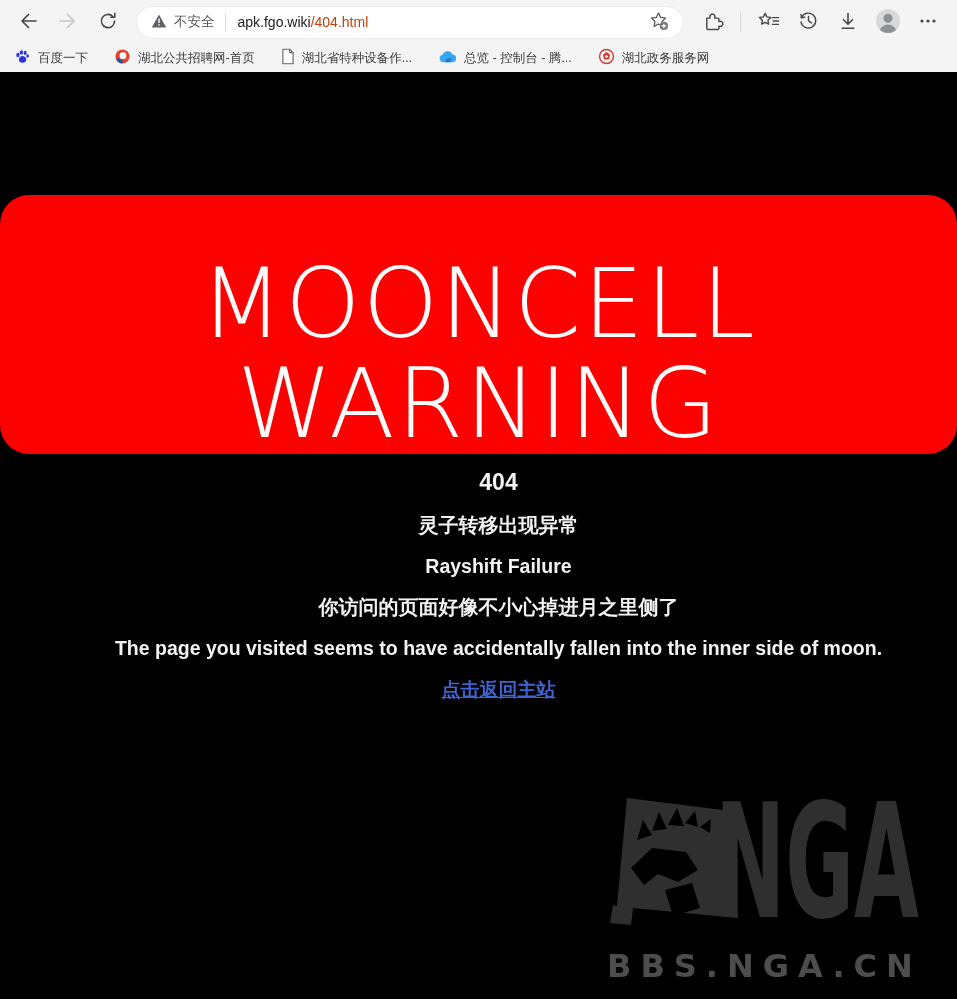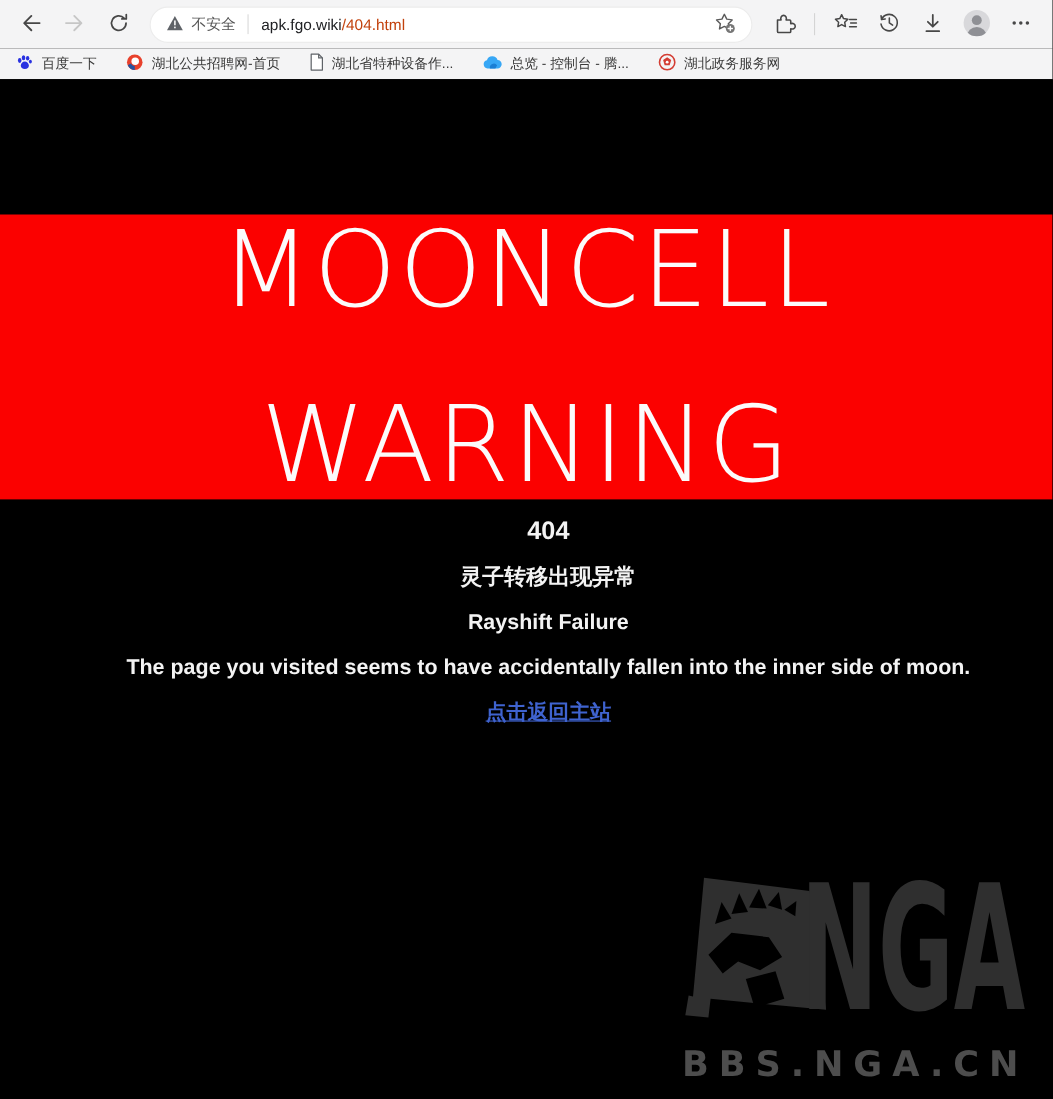--- a/index.html
+++ b/index.html
@@ -50,37 +50,38 @@
     display: flex; align-items: center; gap: 7px;
     font-size: 12.5px; color: #3a3a3a; cursor: pointer; white-space: nowrap;
   }
   .bookmark svg { flex-shrink: 0; }
 
   
   .content { flex: 1; background: #000; position: relative; overflow: hidden; }
 
   .banner {
     margin-top: 123px; height: 259px; background: #fb0100;
-    display: flex; flex-direction: column; align-items: center; justify-content: space-between;
+    display: flex; flex-direction: column; align-items: center; justify-content: flex-end;
     text-align: center;
+    border-radius: 29px;
   }
   .banner-line {
     font-size: 96px; line-height: 100px; font-weight: 200;
     color: #fbfbfb; letter-spacing: 2px;
     font-family: "DejaVu Sans", "Liberation Sans", sans-serif;
   }
 
   .messages { text-align: center; color: #f3f3f3; padding-top: 14px; }
   .messages p { margin: 0 0 17px; line-height: 24px; font-size: 20px; font-weight: 700; padding-left: 40px; }
   .messages .code { font-size: 23px; line-height: 28px; }
   .messages .en { font-size: 19.5px; }
   .home-link { color: #3f63cf; text-decoration: underline; font-size: 19px; }
 
   
-  .watermark { position: absolute; top: 716px; right: 13px; width: 330px; text-decoration: underline; }
+  .watermark { position: absolute; top: 716px; right: 26px; width: 330px; text-decoration: underline; }
   .wm-site {
     margin-top: 10px; text-align: left;
     font-size: 32px; letter-spacing: 9px; color: #4d4d4d;
     font-weight: bold; padding-left: 6px;
     font-family: "DejaVu Sans", "Liberation Sans", sans-serif;
   }
 </style>
 </head>
 <body>
 
@@ -253,20 +254,21 @@
 
     <div class="banner">
       <div class="banner-line">MOONCELL</div>
       <div class="banner-line">WARNING</div>
     </div>
 
     <div class="messages">
       <p class="code">404</p>
       <p>灵子转移出现异常</p>
       <p class="en">Rayshift Failure</p>
+      <p>你访问的页面好像不小心掉进月之里侧了</p>
       <p class="en">The page you visited seems to have accidentally fallen into the inner side of moon.</p>
       <p><a href="#" class="home-link">点击返回主站</a></p>
     </div>
 
     <div class="watermark">
       <svg width="330" height="145" viewBox="0 0 330 145">
         <g fill="#2f2f2f">
           <path d="M26 10 L122 22 L137 130 L32 120 L30 137 L9 135 L12 117 L16 118 Z"></path>
           <text x="114" y="129" font-size="158" font-weight="bold" textLength="204" lengthAdjust="spacingAndGlyphs" font-family="'DejaVu Sans','Liberation Sans',sans-serif">NGA</text>
         </g>

